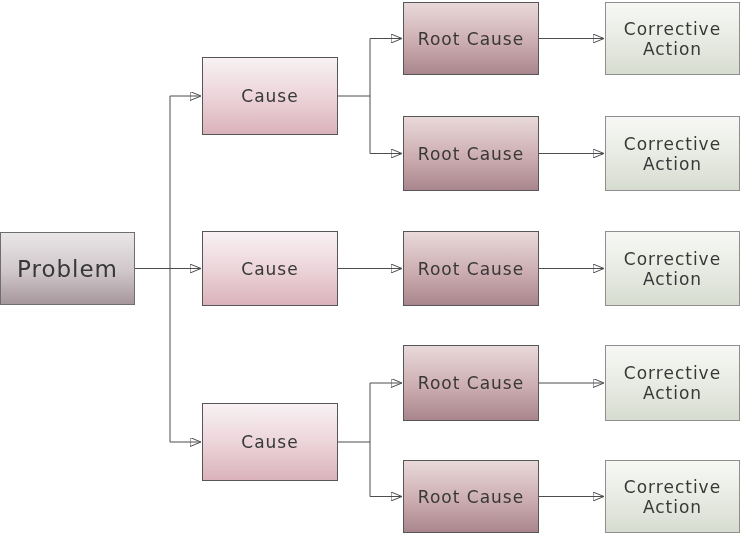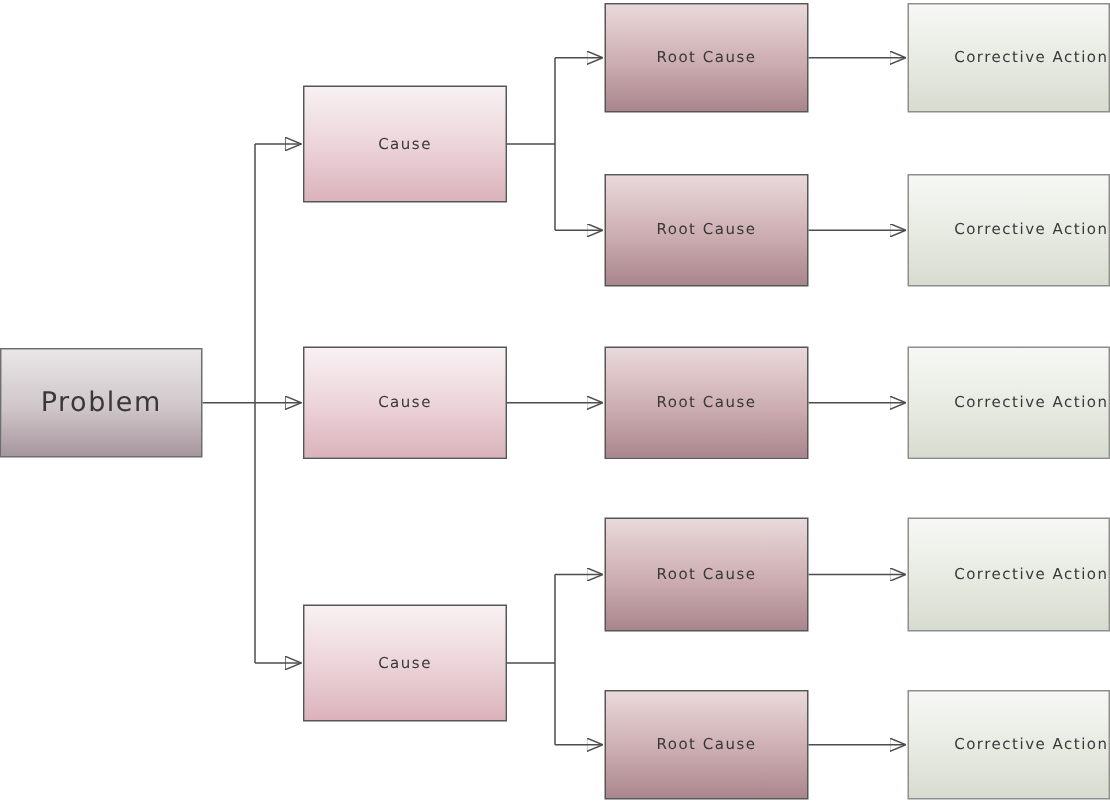--- a/index.html
+++ b/index.html
@@ -30,29 +30,29 @@
     fill: none;
   }
   .node {
     position: absolute;
     box-sizing: border-box;
     display: flex;
     align-items: center;
     justify-content: center;
     text-align: center;
     color: #383838;
-    font-size: 10px;
+    font-size: 17px;
     letter-spacing: 1px;
     cursor: default;
     user-select: none;
   }
   .node.problem {
     background: linear-gradient(to bottom, #e9e6e7 0%, #cfc6c9 55%, #a6969d 100%);
     border: 1px solid #6e6e6e;
-    font-size: 18px;
+    font-size: 23px;
     letter-spacing: 1px;
   }
   .node.cause {
     background: linear-gradient(to bottom, #f8f1f3 0%, #ecd5da 50%, #dbb2bc 100%);
     border: 1px solid #565656;
   }
   .node.root-cause {
     background: linear-gradient(to bottom, #e9d9da 0%, #ccadb1 55%, #a9868d 100%);
     border: 1px solid #565656;
   }

